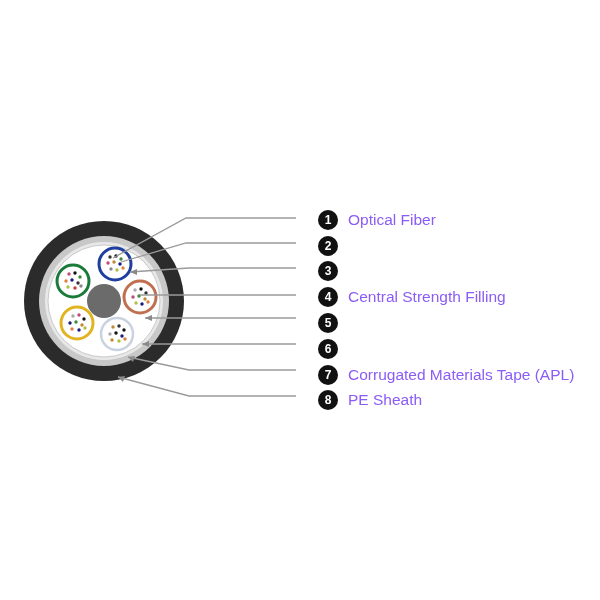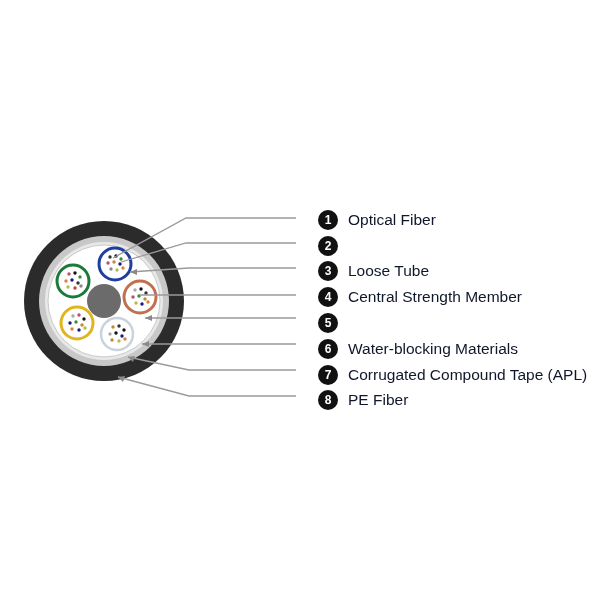--- a/index.html
+++ b/index.html
@@ -5,21 +5,21 @@
     html, body { margin: 0; padding: 0; background: #ffffff; }
     body { width: 600px; height: 600px; position: relative; overflow: hidden;
            font-family: "Liberation Sans", sans-serif; }
     #diagram { position: absolute; left: 0; top: 0; width: 600px; height: 600px; }
     .legend { position: absolute; left: 318px; top: 207px; margin: 0; padding: 0; list-style: none; }
     .legend-item { display: flex; align-items: center; height: 25.8px; }
     .legend-num { width: 20px; height: 20px; border-radius: 50%; background: #111;
                   color: #fff; font-size: 12px; font-weight: bold; display: flex;
                   align-items: center; justify-content: center; margin-right: 10px;
                   flex: 0 0 auto; }
-    .legend-label { font-size: 15.5px; color: #0f172a; white-space: nowrap; }
+    .legend-label { font-size: 15.5px; color: #8b5cf6; white-space: nowrap; }
   </style>
 </head>
 <body>
 
 <svg id="diagram" viewBox="0 0 600 600" xmlns="http://www.w3.org/2000/svg">
 
   <circle cx="104" cy="301" r="80" fill="#2b2b2b"></circle>
 
   <circle cx="104" cy="301" r="65" fill="#c8c8c8"></circle>
 
@@ -119,34 +119,32 @@
 <ul class="legend">
   <li class="legend-item">
     <span class="legend-num">1</span>
     <span class="legend-label">Optical Fiber</span>
   </li>
   <li class="legend-item">
     <span class="legend-num">2</span>
   </li>
   <li class="legend-item">
     <span class="legend-num">3</span>
-    <span class="legend-label">Loose Tube</span>
   </li>
   <li class="legend-item">
     <span class="legend-num">4</span>
-    <span class="legend-label">Central Strength Member</span>
+    <span class="legend-label">Central Strength Filling</span>
   </li>
   <li class="legend-item">
     <span class="legend-num">5</span>
   </li>
   <li class="legend-item">
     <span class="legend-num">6</span>
-    <span class="legend-label">Water-blocking Materials</span>
   </li>
   <li class="legend-item">
     <span class="legend-num">7</span>
-    <span class="legend-label">Corrugated Compound Tape (APL)</span>
+    <span class="legend-label">Corrugated Materials Tape (APL)</span>
   </li>
   <li class="legend-item">
     <span class="legend-num">8</span>
-    <span class="legend-label">PE Fiber</span>
+    <span class="legend-label">PE Sheath</span>
   </li>
 </ul>
 
 </body></html>

